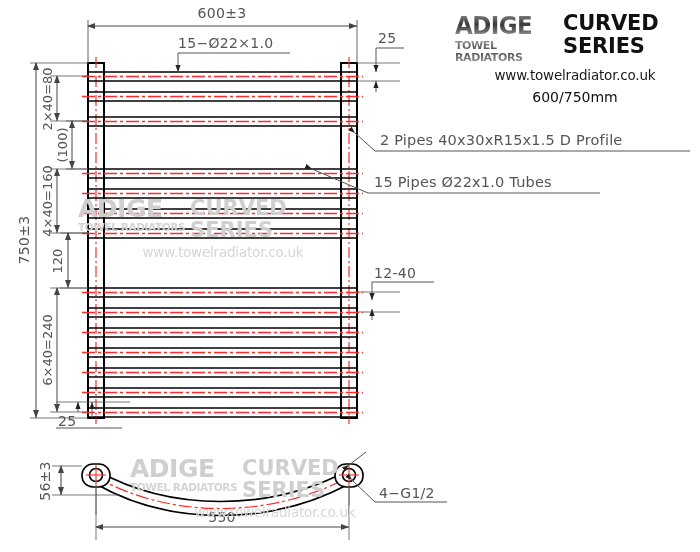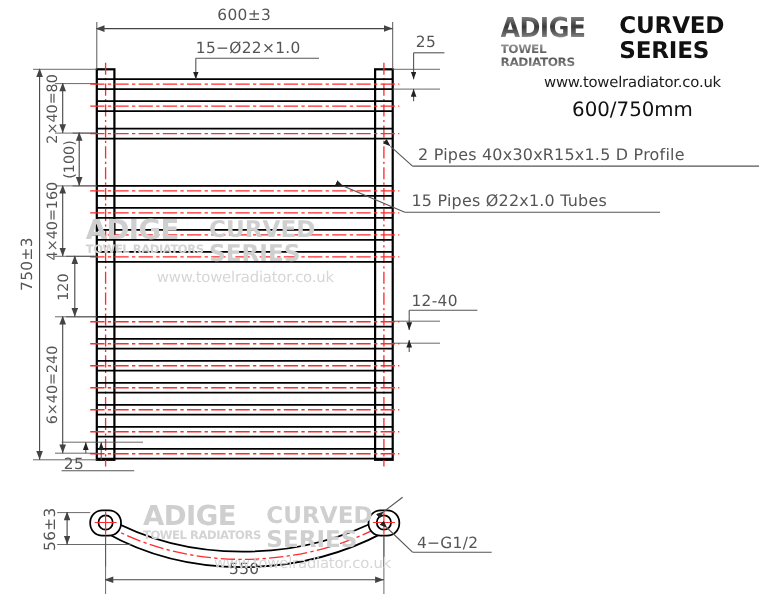--- a/index.html
+++ b/index.html
@@ -88,21 +88,21 @@
     text-align: center;
     font-family: "DejaVu Sans", sans-serif;
     font-size: 13.5px;
     color: #1a1a1a;
     margin-top: 4px;
     letter-spacing: -0.2px;
   }
   .brand-size {
     text-align: center;
     font-family: "DejaVu Sans", sans-serif;
-    font-size: 18px;
+    font-size: 14px;
     font-weight: normal;
     color: #111111;
     margin-top: 6px;
     letter-spacing: 0px;
   }
   .wm {
     position: absolute;
     pointer-events: none;
     user-select: none;
   }

